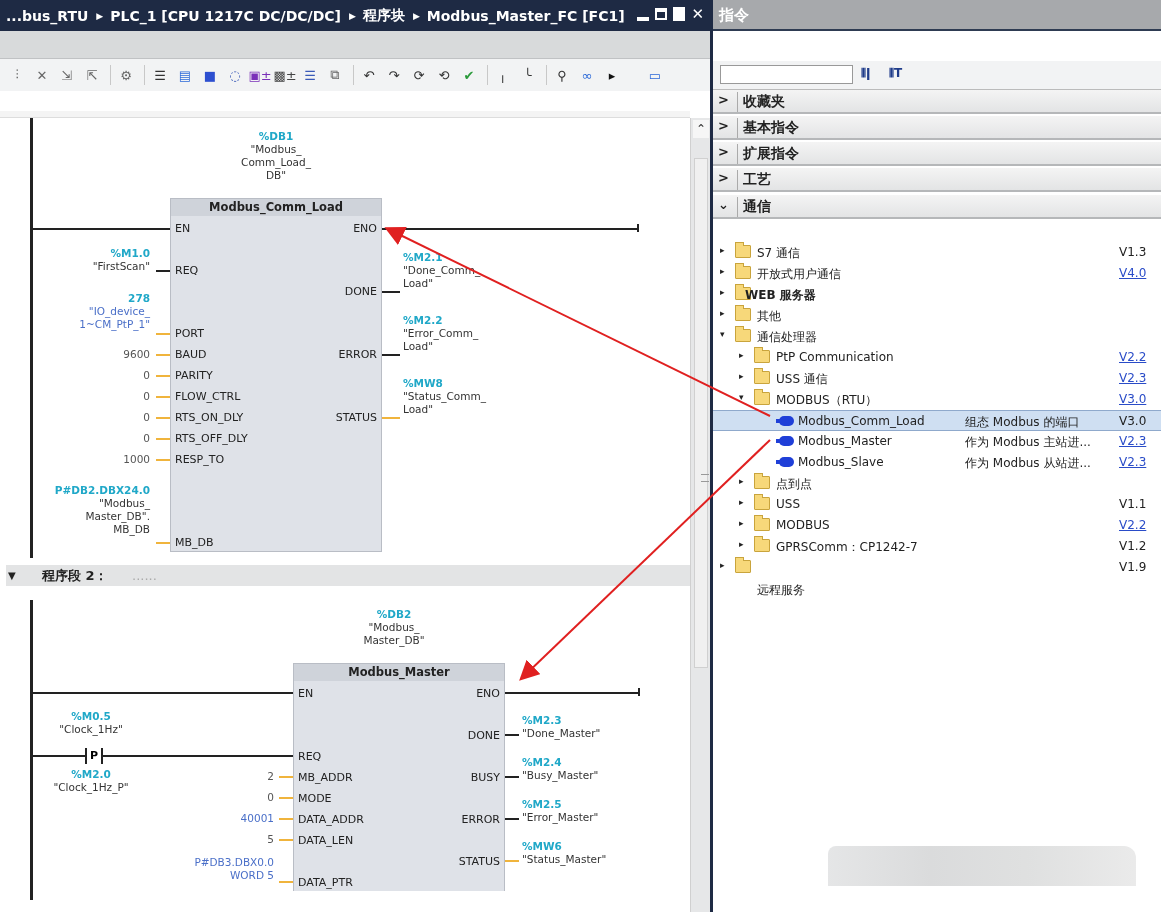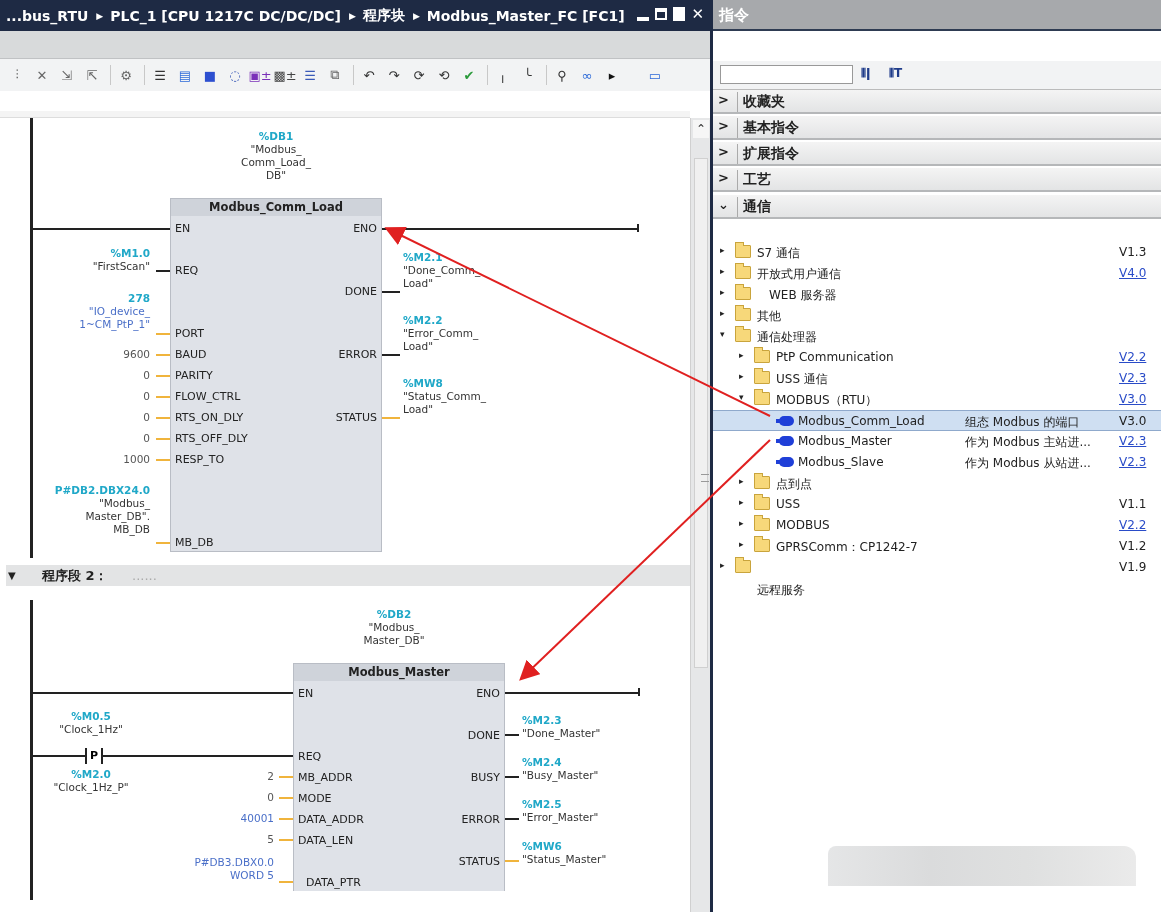--- a/index.html
+++ b/index.html
@@ -242,21 +242,21 @@
 
       <div class="fb" style="left:287px;top:545px;width:212px;height:228px;border-bottom:none;">
         <div class="hdr">Modbus_Master</div>
         <div class="pin" style="left:4px;top:24px;">EN</div>
         <div class="pin r" style="right:4px;top:24px;">ENO</div>
         <div class="pin" style="left:4px;top:87px;">REQ</div>
         <div class="pin" style="left:4px;top:108px;">MB_ADDR</div>
         <div class="pin" style="left:4px;top:129px;">MODE</div>
         <div class="pin" style="left:4px;top:150px;">DATA_ADDR</div>
         <div class="pin" style="left:4px;top:171px;">DATA_LEN</div>
-        <div class="pin" style="left:12px;top:213px;">DATA_PTR</div>
+        <div class="pin" style="left:4px;top:213px;">DATA_PTR</div>
         <div class="pin r" style="right:4px;top:66px;">DONE</div>
         <div class="pin r" style="right:4px;top:108px;">BUSY</div>
         <div class="pin r" style="right:4px;top:150px;">ERROR</div>
         <div class="pin r" style="right:4px;top:192px;">STATUS</div>
       </div>
 
       <div class="wire" style="left:26px;top:574px;width:261px;"></div>
       <div class="wire" style="left:499px;top:574px;width:134px;"></div>
       <div class="tick" style="left:632px;top:570px;"></div>
       <div class="wire" style="left:26px;top:637px;width:55px;"></div>
@@ -363,21 +363,21 @@
     </div>
     <div class="row" style="top:263px;">
       <span class="exp" style="left:7px;">▸</span>
       <span class="folder" style="left:22px;"></span>
       <span class="name" style="left:44px;">开放式用户通信</span>
       <span class="ver link">V4.0</span>
     </div>
     <div class="row" style="top:284px;">
       <span class="exp" style="left:7px;">▸</span>
       <span class="folder" style="left:22px;"></span>
-      <span class="name" style="left:56px;">WEB 服务器</span>
+      <span class="name" style="left:32px;font-weight:bold;">WEB 服务器</span>
     </div>
     <div class="row" style="top:305px;">
       <span class="exp" style="left:7px;">▸</span>
       <span class="folder" style="left:22px;"></span>
       <span class="name" style="left:44px;">其他</span>
     </div>
     <div class="row" style="top:326px;">
       <span class="exp" style="left:7px;">▾</span>
       <span class="folder" style="left:22px;"></span>
       <span class="name" style="left:44px;">通信处理器</span>

